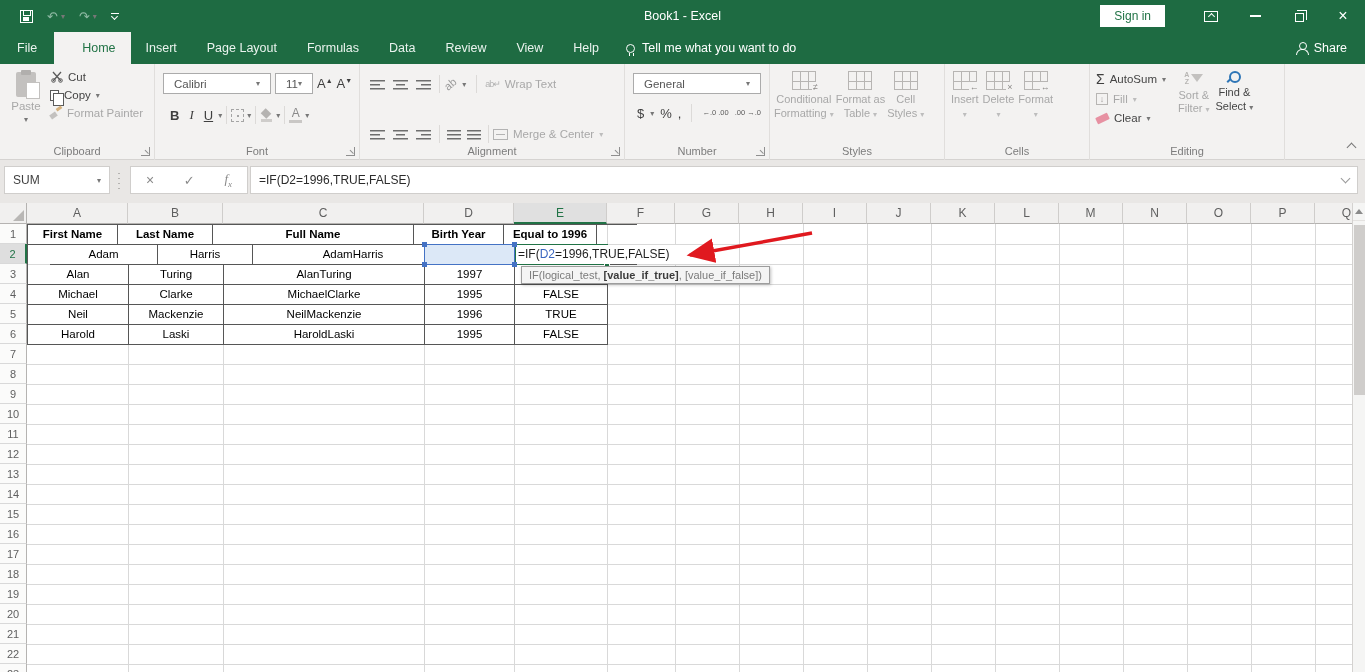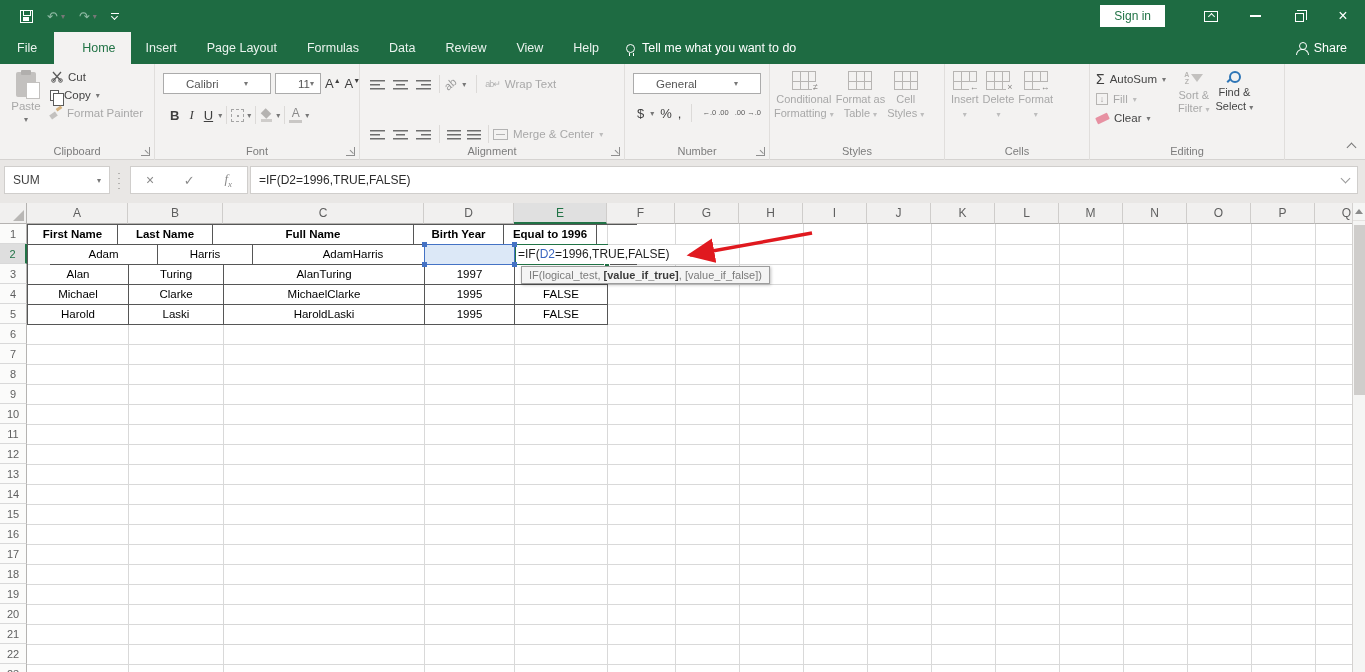--- a/index.html
+++ b/index.html
@@ -50,21 +50,21 @@
   .grp{position:absolute; top:0; height:96px; border-right:1px solid #e0dedc;}
   .grp-label{position:absolute; bottom:3px; left:0; right:0; text-align:center; font-size:11px; color:#7c7c7c;}
   .lnchr{position:absolute; right:4px; bottom:4px; width:9px; height:9px; border-right:1.2px solid #8f8f8f; border-bottom:1.2px solid #8f8f8f;}
   .lnchr::after{content:""; position:absolute; right:1px; bottom:1px; width:5px; height:1.2px; background:#8f8f8f; transform:rotate(45deg); transform-origin:right bottom;}
   .rbtn{display:flex; align-items:center; gap:5px; font-size:11.5px; color:var(--ink); cursor:default;}
   .rbtn.dis{color:var(--dis);}
   .car{font-size:8px; color:#777;}
   .dis .car{color:#bdbdbd;}
   .bigbtn{display:flex; flex-direction:column; align-items:center; justify-content:flex-start; gap:3px; font-size:11px; line-height:1.25; text-align:center; padding-top:7px; color:var(--ink);}
   .bigbtn.dis{color:var(--dis);}
-  .combo{background:#fff; border:1px solid #ababab; height:21px; display:flex; align-items:center; padding:0 22px; font-size:11.5px; color:#555;}
+  .combo{background:#fff; border:1px solid #ababab; height:21px; display:flex; align-items:center; padding:0 10px; font-size:11.5px; color:#555;}
   .combo .car{margin-left:auto;}
   .vsep{width:1px; height:18px; background:#dcdad8; margin:0 4px;}
 
   
   .paste{position:absolute; left:6px; top:4px; width:40px; height:74px; display:flex; flex-direction:column; align-items:center; gap:3px; color:var(--dis); font-size:11.5px; padding-top:4px;}
   .ico-clipboard{position:relative; width:20px; height:25px; background:#c3c1bf; border-radius:2px;}
   .ico-clipboard::before{content:""; position:absolute; left:5px; top:-2px; width:10px; height:5px; background:#b1afad; border-radius:1px;}
   .ico-clipboard::after{content:""; position:absolute; right:-4px; bottom:-2px; width:12px; height:15px; background:#fff; border:1px solid #c3c1bf;}
   .clipcol{position:absolute; left:50px; top:6px; display:flex; flex-direction:column; gap:6px;}
   .ico-copy{position:relative; width:9px; height:11px; border:1.2px solid #5a5a5a; background:#fff;}
@@ -178,20 +178,21 @@
   <div id="titlebar">
     <div class="qat">
       <span class="ico-save"></span>
       <span class="undo-redo">↶<span class="car">▾</span></span>
       <span class="undo-redo">↷<span class="car">▾</span></span>
       <span class="qat-more">
           <span class="bar"></span>
           <span class="car"></span>
         </span>
     </div>
+    <div id="window-title">Book1  -  Excel</div>
     <div class="tb-right">
       <span class="signin">Sign in</span>
       <span class="winbtn">
           <span class="ico-ribbonopts"></span>
         </span>
       <span class="winbtn">
           <span class="ico-min"></span>
         </span>
       <span class="winbtn">
           <span class="ico-restore"></span>
@@ -558,20 +559,27 @@
           <div class="tcell" style="width: 93px;"></div>
         </div>
         <div class="trow">
           <div class="tcell" style="width: 101px;">Michael</div>
           <div class="tcell" style="width: 95px;">Clarke</div>
           <div class="tcell" style="width: 201px;">MichaelClarke</div>
           <div class="tcell" style="width: 90px;">1995</div>
           <div class="tcell" style="width: 93px;">FALSE</div>
         </div>
         <div class="trow">
+          <div class="tcell" style="width: 101px;">Neil</div>
+          <div class="tcell" style="width: 95px;">Mackenzie</div>
+          <div class="tcell" style="width: 201px;">NeilMackenzie</div>
+          <div class="tcell" style="width: 90px;">1996</div>
+          <div class="tcell" style="width: 93px;">TRUE</div>
+        </div>
+        <div class="trow">
           <div class="tcell" style="width: 101px;">Harold</div>
           <div class="tcell" style="width: 95px;">Laski</div>
           <div class="tcell" style="width: 201px;">HaroldLaski</div>
           <div class="tcell" style="width: 90px;">1995</div>
           <div class="tcell" style="width: 93px;">FALSE</div>
         </div>
       </div>
 
     <div id="refD2">
       <span class="h tl"></span>

